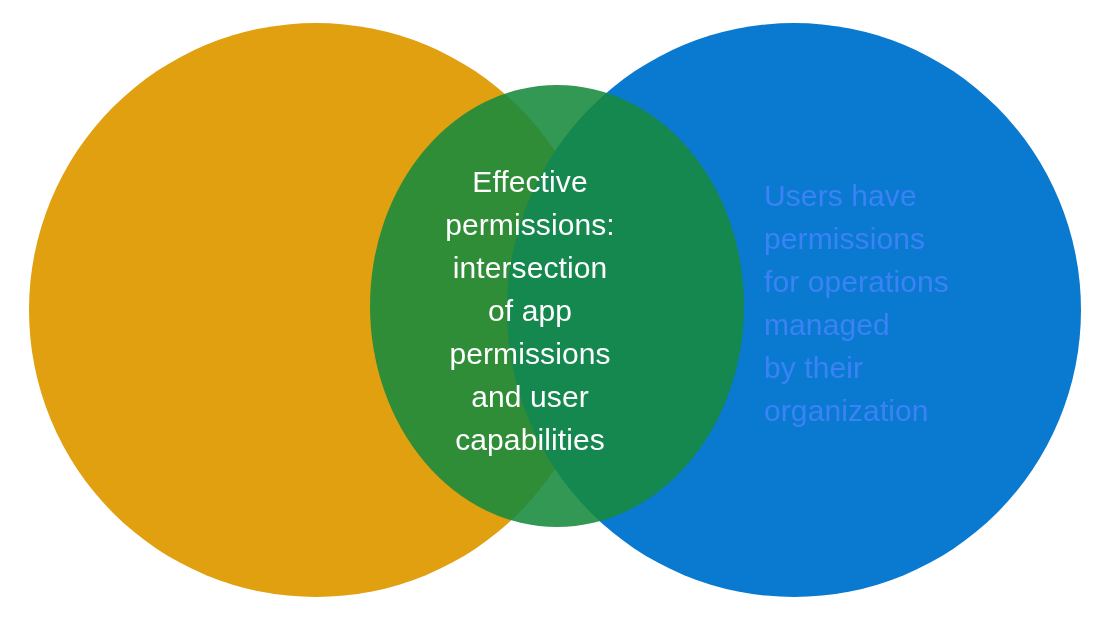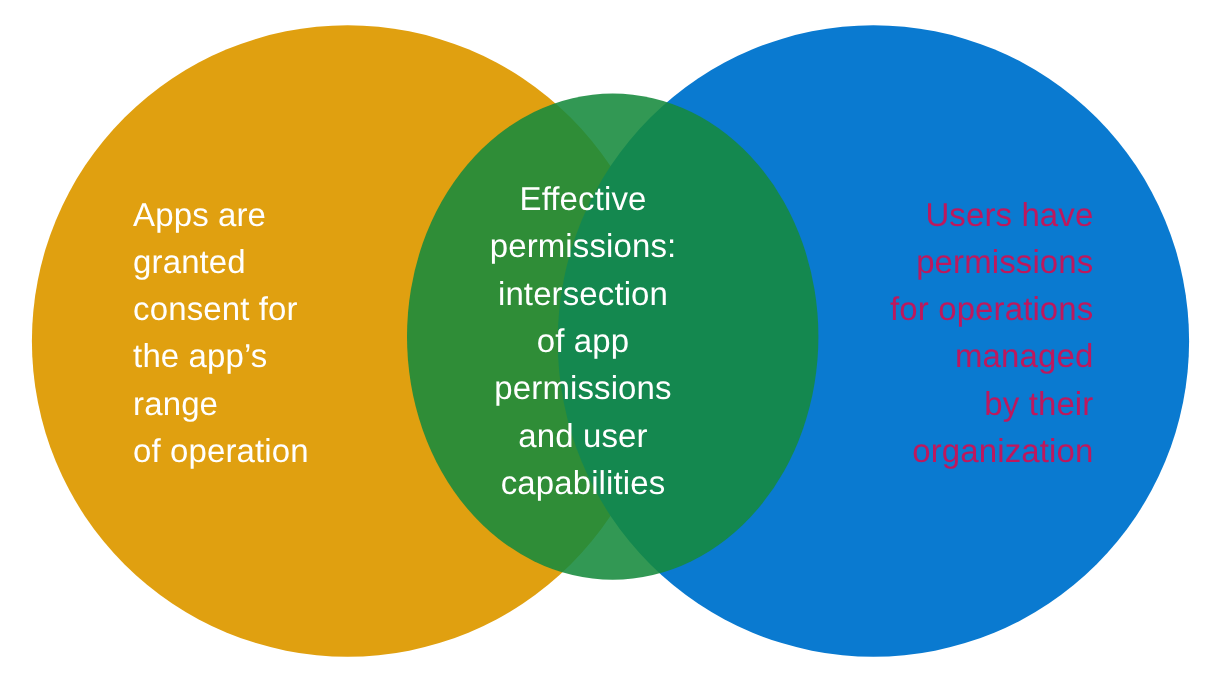--- a/index.html
+++ b/index.html
@@ -67,35 +67,29 @@
 
     <rect x="0" y="0" width="1112" height="620" fill="#FFFFFF"></rect>
 
     <circle id="shape-left" cx="316" cy="310" r="287" fill="#E0A010"></circle>
 
     <circle id="shape-right" cx="794" cy="310" r="287" fill="#0A7AD0"></circle>
 
     <ellipse id="shape-center" cx="557" cy="306" rx="187" ry="221" fill="#168A3C" fill-opacity="0.88"></ellipse>
   </svg>
 
-  <div class="label-block" id="label-left" style="color: rgb(255, 255, 255); text-align: left;">Apps are
-granted
-consent for
-the app’s
-range
-of operation</div>
 
   <div class="label-block" id="label-center" style="color: rgb(255, 255, 255); text-align: center;">Effective
 permissions:
 intersection
 of app
 permissions
 and user
 capabilities</div>
 
-  <div class="label-block" id="label-right" style="color: #be185d; text-align: right;">Users have
+  <div class="label-block" id="label-right" style="color: #3b82f6; text-align: left;">Users have
 permissions
 for operations
 managed
 by their
 organization</div>
 
 </div>
 
 </body></html>

